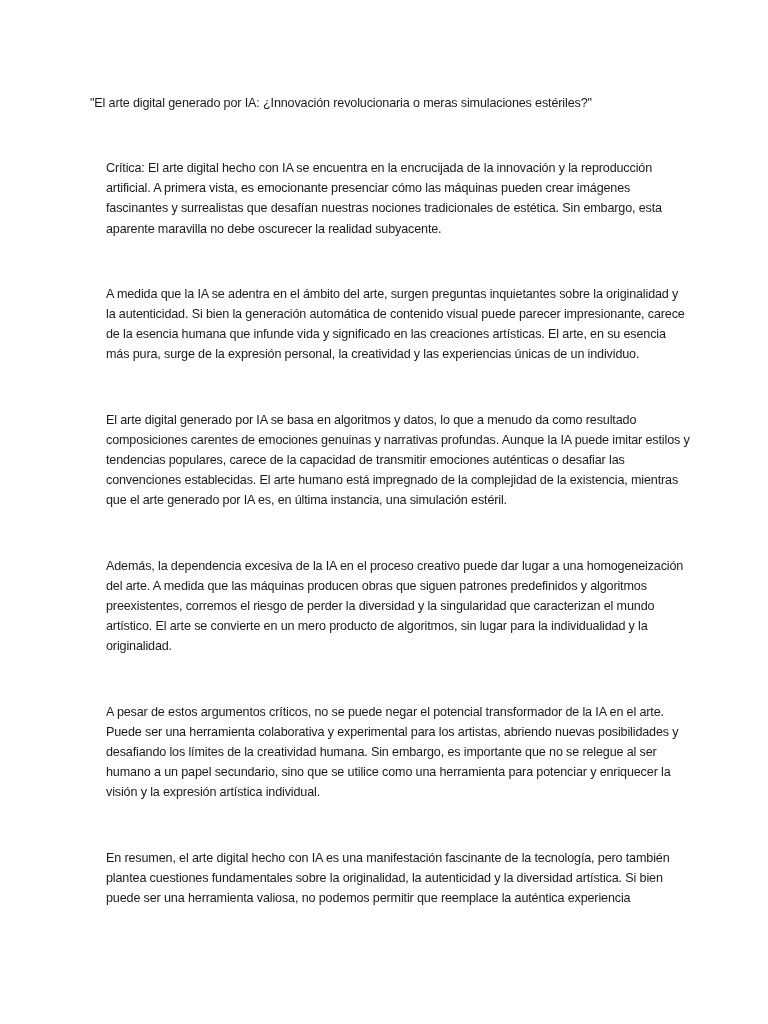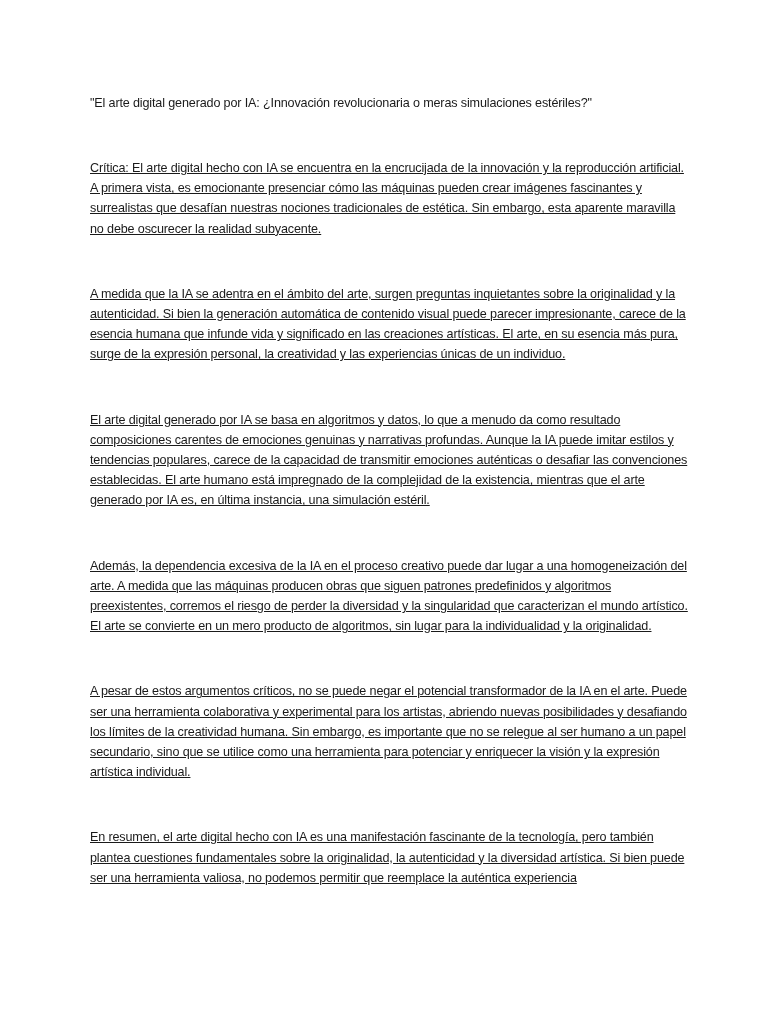--- a/index.html
+++ b/index.html
@@ -24,23 +24,22 @@
     .doc-title {
       font-size: 12.6px;
       line-height: 20px;
       margin: 0 0 45px 0;
       letter-spacing: -0.15px;
       white-space: nowrap;
     }
     .para {
       font-size: 12.6px;
       line-height: 20.2px;
-      margin: 0 0 45px 0;
+      margin: 0 0 45px 16px;
       letter-spacing: -0.15px;
-      text-decoration: underline;
     }
   </style>
 </head>
 <body>
 
 <div class="page">
   <p class="doc-title">"El arte digital generado por IA: ¿Innovación revolucionaria o meras simulaciones estériles?"</p>
   <p class="para">Crítica: El arte digital hecho con IA se encuentra en la encrucijada de la innovación y la reproducción artificial. A primera vista, es emocionante presenciar cómo las máquinas pueden crear imágenes fascinantes y surrealistas que desafían nuestras nociones tradicionales de estética. Sin embargo, esta aparente maravilla no debe oscurecer la realidad subyacente.</p>
   <p class="para">A medida que la IA se adentra en el ámbito del arte, surgen preguntas inquietantes sobre la originalidad y la autenticidad. Si bien la generación automática de contenido visual puede parecer impresionante, carece de la esencia humana que infunde vida y significado en las creaciones artísticas. El arte, en su esencia más pura, surge de la expresión personal, la creatividad y las experiencias únicas de un individuo.</p>
   <p class="para">El arte digital generado por IA se basa en algoritmos y datos, lo que a menudo da como resultado composiciones carentes de emociones genuinas y narrativas profundas. Aunque la IA puede imitar estilos y tendencias populares, carece de la capacidad de transmitir emociones auténticas o desafiar las convenciones establecidas. El arte humano está impregnado de la complejidad de la existencia, mientras que el arte generado por IA es, en última instancia, una simulación estéril.</p>

